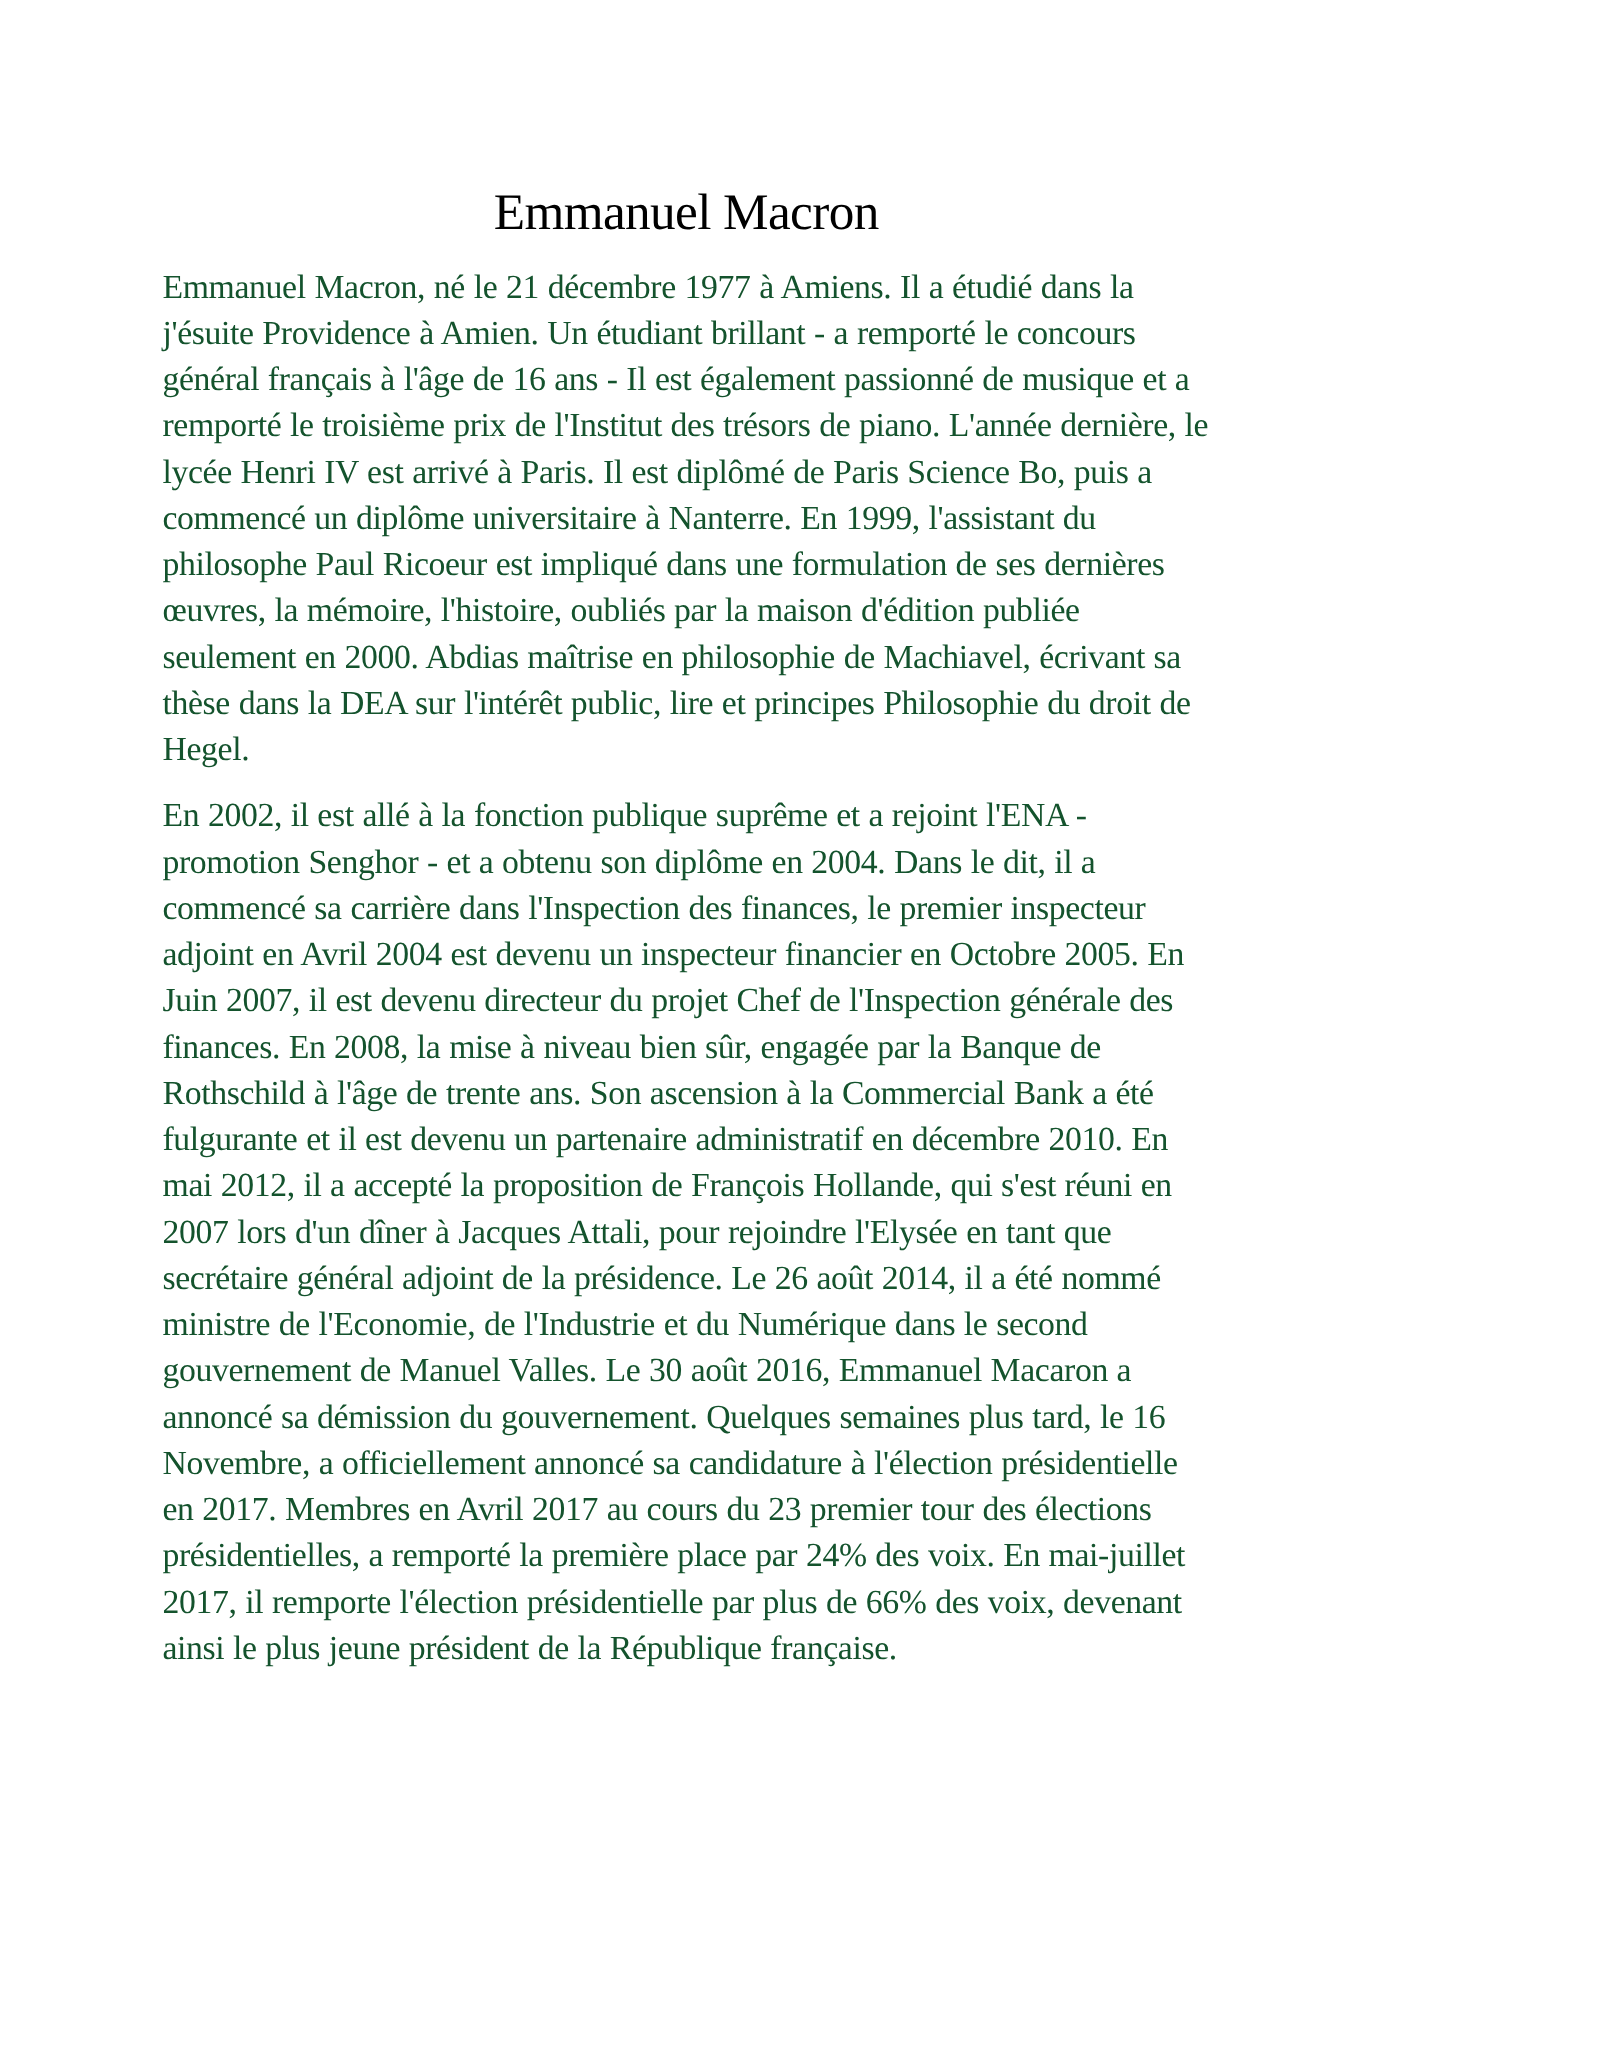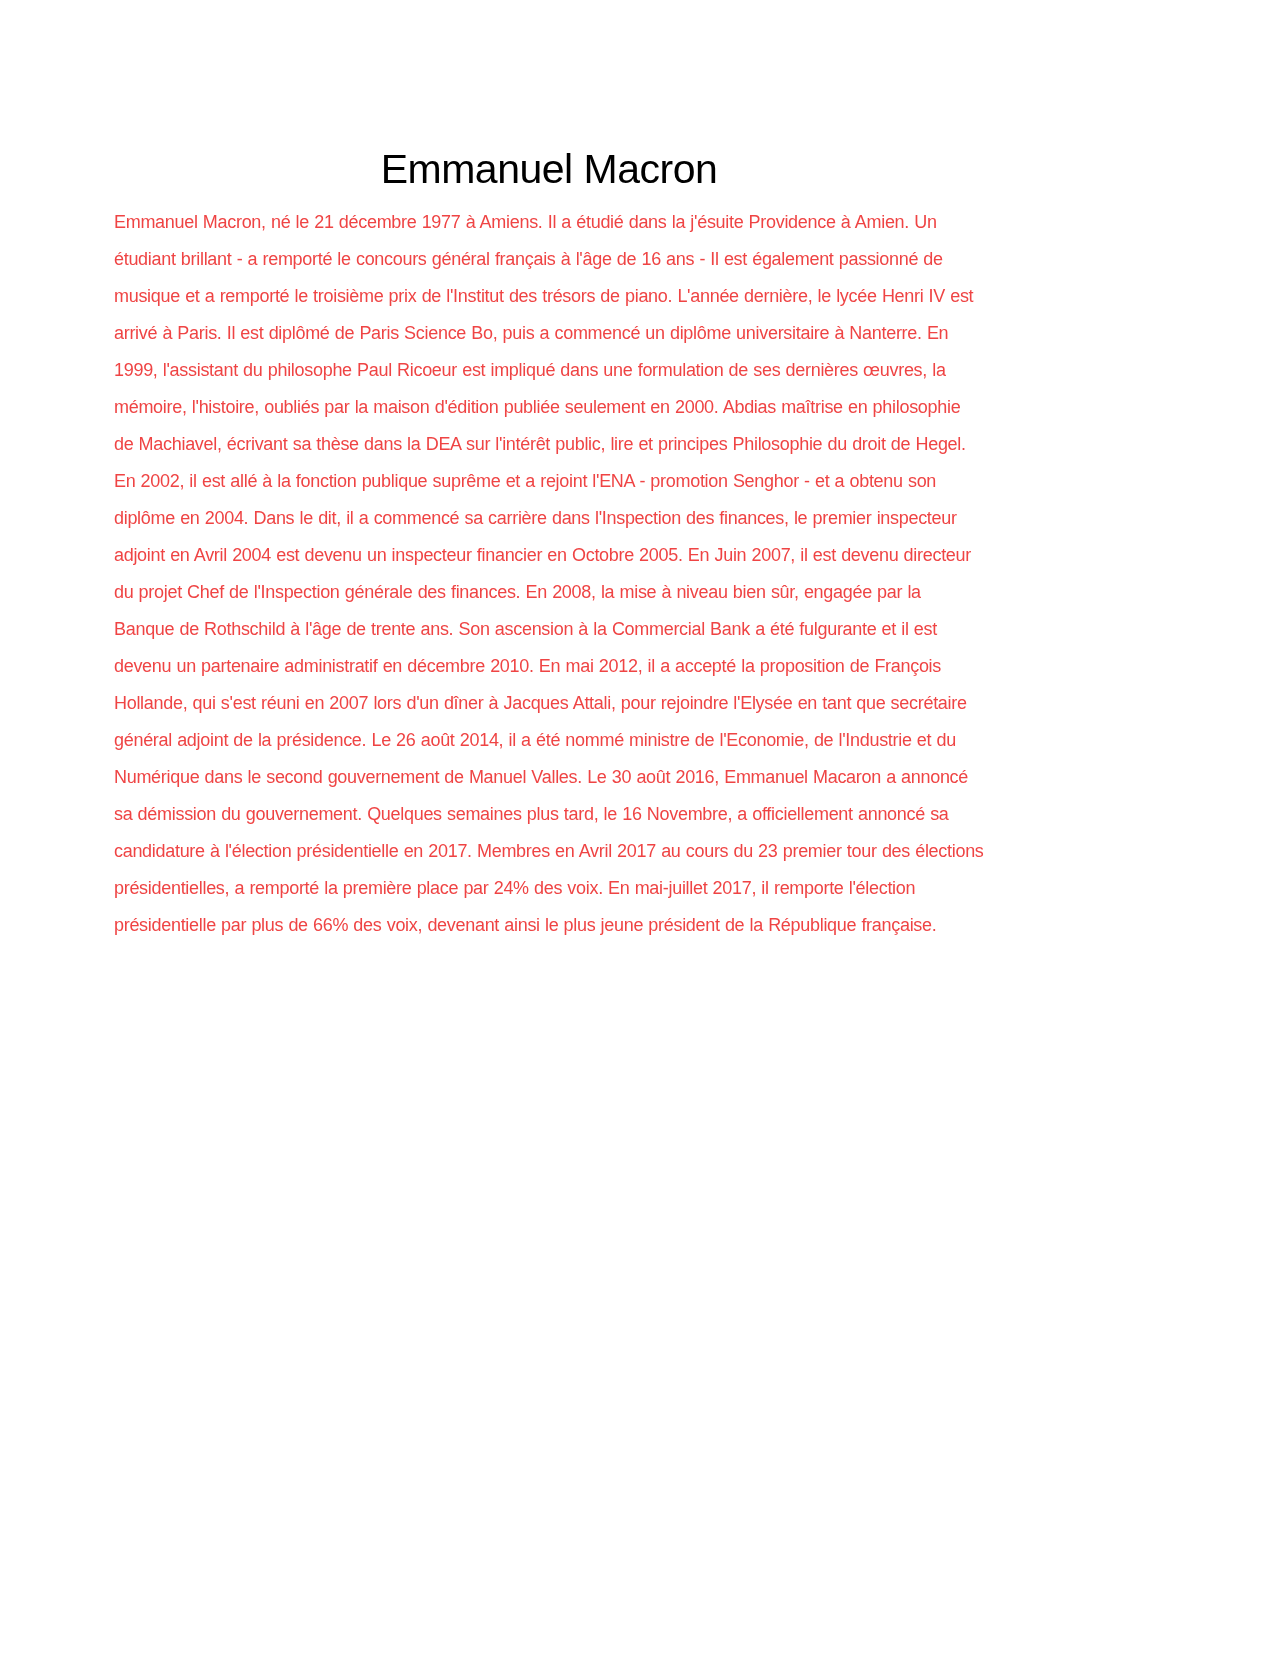--- a/index.html
+++ b/index.html
@@ -7,41 +7,41 @@
       padding: 0;
       background: #ffffff;
     }
     .page {
       position: relative;
       width: 1156px;
       height: 1656px;
       background: #ffffff;
       box-sizing: border-box;
       padding: 143px 172px 0 114px;
-      font-family: Liberation Sans, sans-serif;
+      font-family: Liberation Serif, serif;
       color: #000000;
       overflow: hidden;
     }
     .doc-title {
       margin: 0 0 9px 0;
       font-size: 41px;
       font-weight: 400;
       line-height: 52px;
       text-align: center;
       color: #000000;
       letter-spacing: -0.5px;
     }
     .doc-body p {
-      margin: 0;
-      font-size: 18px;
+      margin: 16px;
+      font-size: 27px;
       line-height: 37px;
       letter-spacing: -0.3px;
       word-spacing: 0.5px;
       text-align: left;
-      color: #ef4444;
+      color: #14532d;
     }
   </style>
 </head>
 <body>
 
 <div class="page">
   <h1 class="doc-title">Emmanuel Macron</h1>
   <div class="doc-body">
     <p>Emmanuel Macron, né le 21 décembre 1977 à Amiens. Il a étudié dans la j'ésuite Providence à Amien. Un étudiant brillant - a remporté le concours général français à l'âge de 16 ans - Il est également passionné de musique et a remporté le troisième prix de l'Institut des trésors de piano. L'année dernière, le lycée Henri IV est arrivé à Paris. Il est diplômé de Paris Science Bo, puis a commencé un diplôme universitaire à Nanterre. En 1999, l'assistant du philosophe Paul Ricoeur est impliqué dans une formulation de ses dernières œuvres, la mémoire, l'histoire, oubliés par la maison d'édition publiée seulement en 2000. Abdias maîtrise en philosophie de Machiavel, écrivant sa thèse dans la DEA sur l'intérêt public, lire et principes Philosophie du droit de Hegel.</p>
     <p>En 2002, il est allé à la fonction publique suprême et a rejoint l'ENA - promotion Senghor - et a obtenu son diplôme en 2004. Dans le dit, il a commencé sa carrière dans l'Inspection des finances, le premier inspecteur adjoint en Avril 2004 est devenu un inspecteur financier en Octobre 2005. En Juin 2007, il est devenu directeur du projet Chef de l'Inspection générale des finances. En 2008, la mise à niveau bien sûr, engagée par la Banque de Rothschild à l'âge de trente ans. Son ascension à la Commercial Bank a été fulgurante et il est devenu un partenaire administratif en décembre 2010. En mai 2012, il a accepté la proposition de François Hollande, qui s'est réuni en 2007 lors d'un dîner à Jacques Attali, pour rejoindre l'Elysée en tant que secrétaire général adjoint de la présidence. Le 26 août 2014, il a été nommé ministre de l'Economie, de l'Industrie et du Numérique dans le second gouvernement de Manuel Valles. Le 30 août 2016, Emmanuel Macaron a annoncé sa démission du gouvernement. Quelques semaines plus tard, le 16 Novembre, a officiellement annoncé sa candidature à l'élection présidentielle en 2017. Membres en Avril 2017 au cours du 23 premier tour des élections présidentielles, a remporté la première place par 24% des voix. En mai-juillet 2017, il remporte l'élection présidentielle par plus de 66% des voix, devenant ainsi le plus jeune président de la République française.</p>

